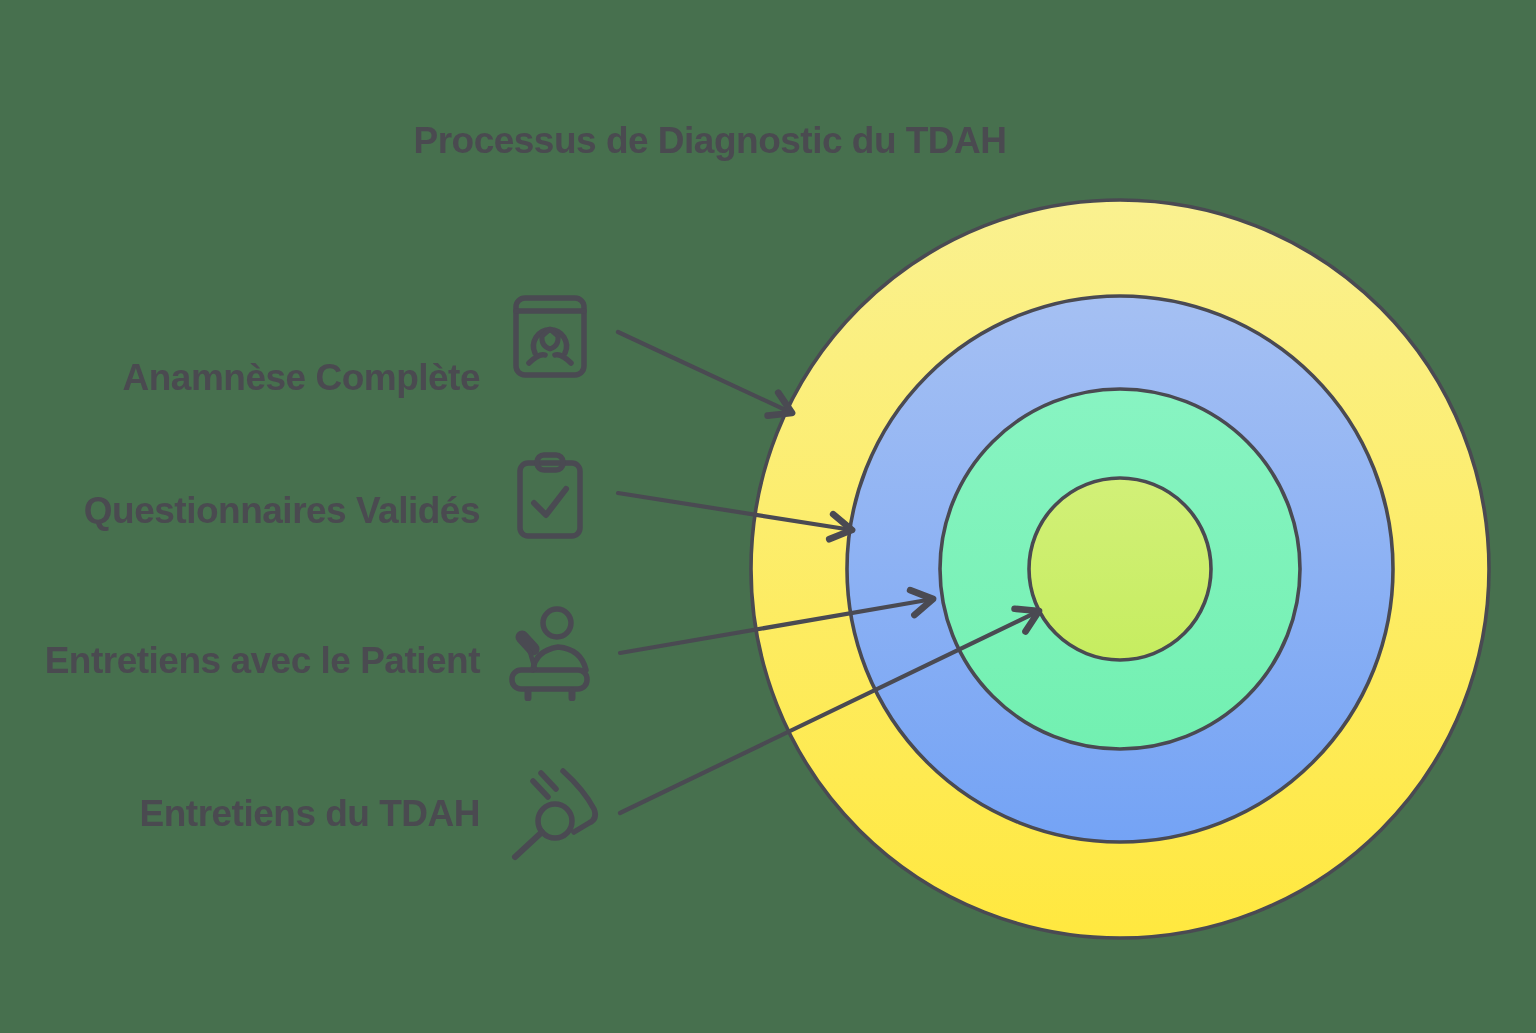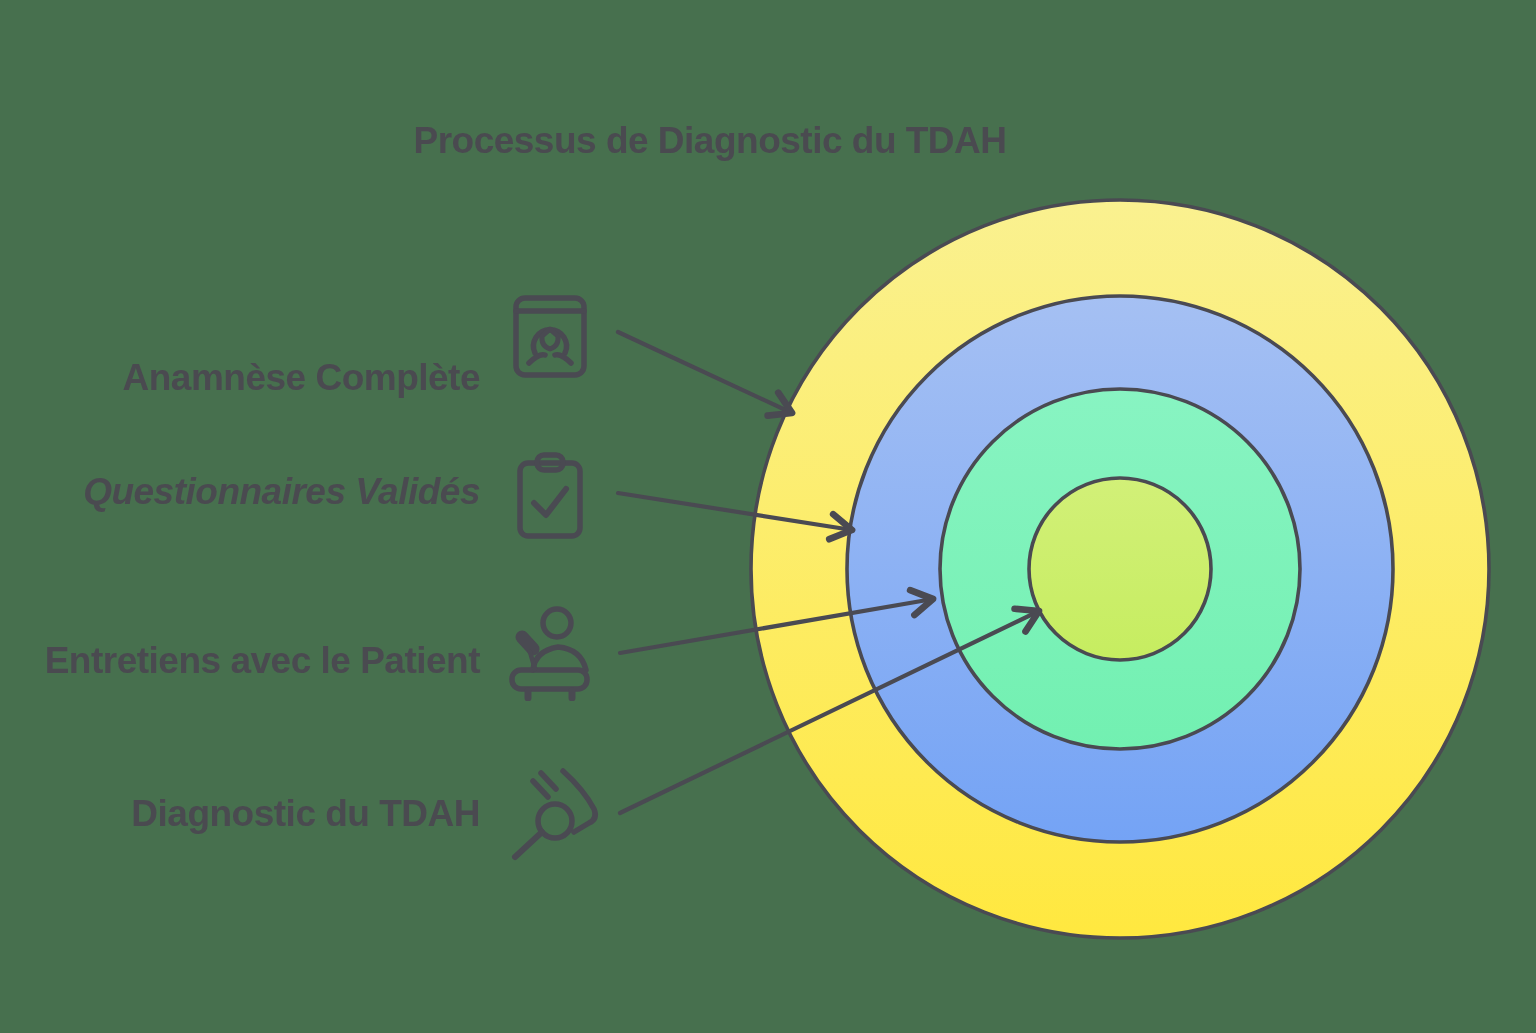--- a/index.html
+++ b/index.html
@@ -17,21 +17,21 @@
     font-size:37px;font-weight:700;letter-spacing:-0.5px;
   }
   .step-label{
     position:absolute;
     right:1056px;
     white-space:nowrap;
     font-size:37px;font-weight:700;letter-spacing:-0.5px;
     line-height:44px;
   }
   #label-1{top:310px;margin-top:46px;}
-  #label-2{top:470px;font-style:italic;}
+  #label-2{top:489px;}
   #label-3{top:630px;margin-top:9px;}
   #label-4{top:792px;}
   .step-icon{position:absolute;}
   #icon-1{left:512px;top:291px;}
   #icon-2{left:516px;top:452px;}
   #icon-3{left:509px;top:603px;}
   #icon-4{left:506px;top:762px;}
   .step-icon *{
     fill:none;
     stroke:#4A4A52;
@@ -75,21 +75,21 @@
       <line x1="618" y1="493" x2="852" y2="530" stroke="#4A4A52" stroke-width="4.2" stroke-linecap="round" marker-end="url(#ah)"></line>
       <line x1="620" y1="653" x2="933" y2="599" stroke="#4A4A52" stroke-width="4.2" stroke-linecap="round" marker-end="url(#ah)"></line>
       <line x1="620" y1="813" x2="1039" y2="611" stroke="#4A4A52" stroke-width="4.2" stroke-linecap="round" marker-end="url(#ah)"></line>
     </svg>
 
   <h1 id="page-title">Processus de Diagnostic du TDAH</h1>
 
   <span class="step-label" id="label-1">Anamnèse Complète</span>
   <span class="step-label" id="label-2">Questionnaires Validés</span>
   <span class="step-label" id="label-3">Entretiens avec le Patient</span>
-  <span class="step-label" id="label-4">Diagnostic du TDAH</span>
+  <span class="step-label" id="label-4">Entretiens du TDAH</span>
 
   <svg class="step-icon" id="icon-1" width="76" height="88" viewBox="0 0 76 88">
     <rect x="4" y="7" width="68" height="77" rx="9" stroke-width="5.5"></rect>
     <line x1="4" y1="20" x2="72" y2="20" stroke-width="5.5"></line>
     <path d="M 23 62 A 16.5 16.5 0 1 1 53 62" stroke-width="5.5"></path>
     <path d="M 30 45 L 38 38 L 46 45 Q 47 55 38 58 Q 29 55 30 45" stroke-width="5"></path>
     <path d="M 17 72 Q 27 62 33 64" stroke-width="5.5"></path>
     <path d="M 59 72 Q 49 62 43 64" stroke-width="5.5"></path>
   </svg>
 

